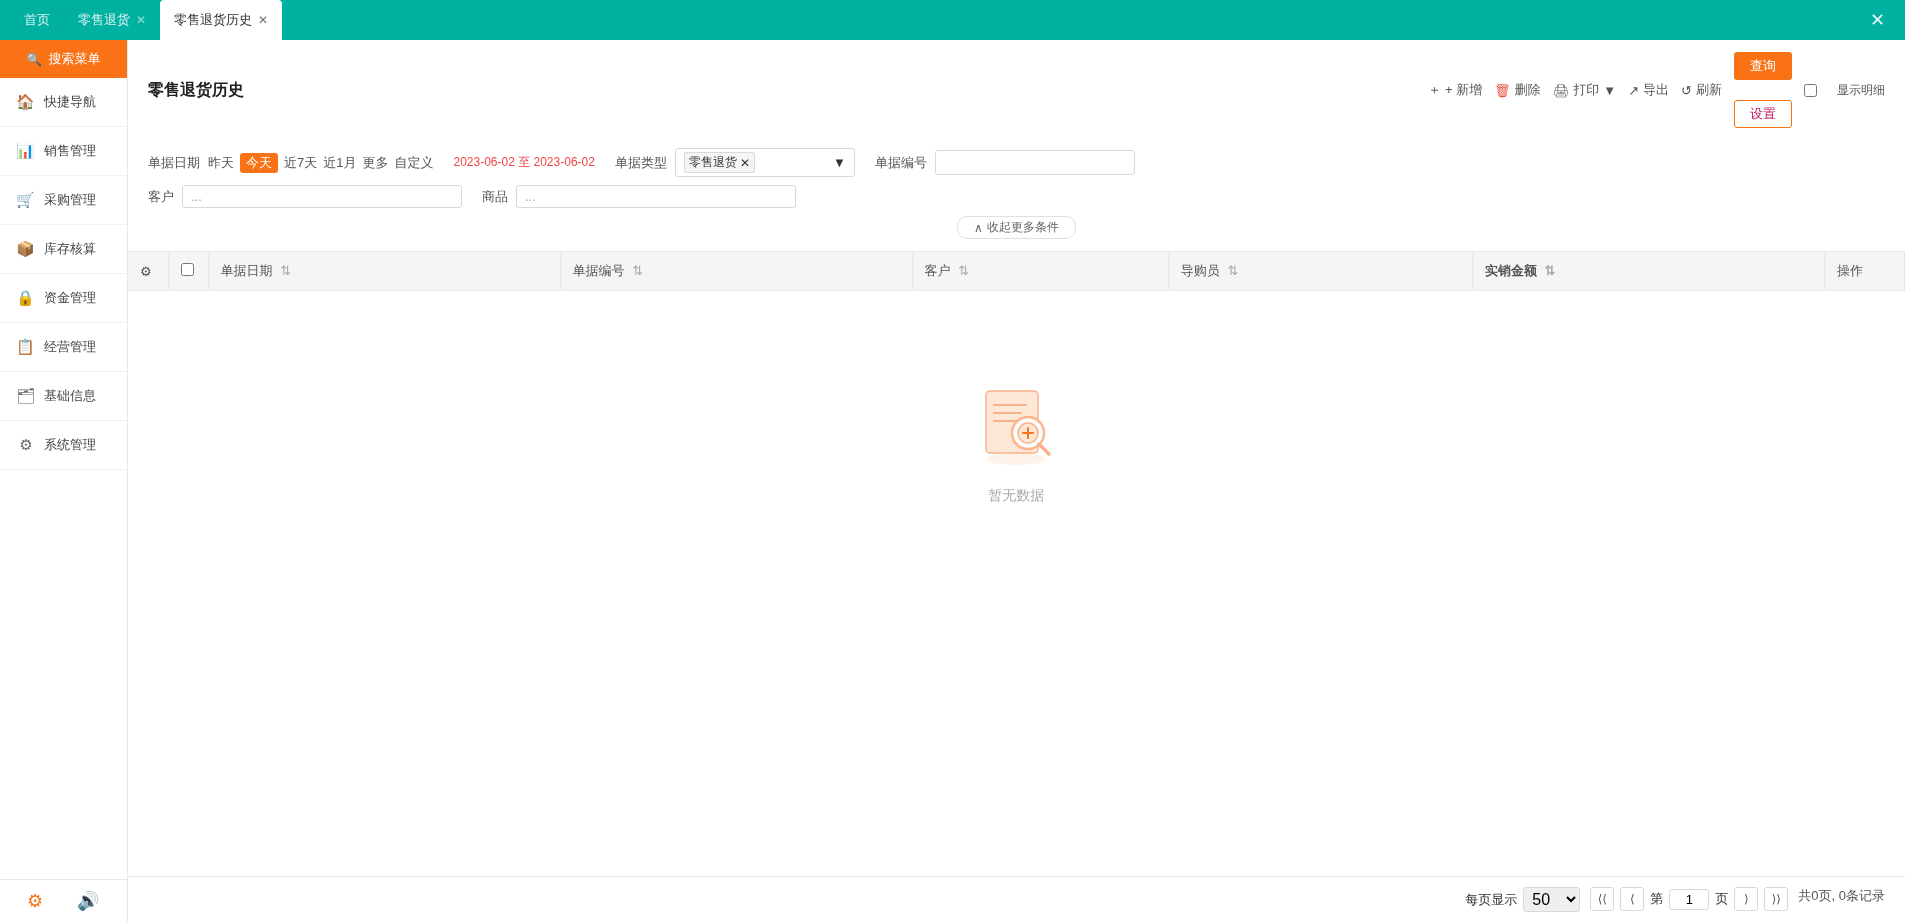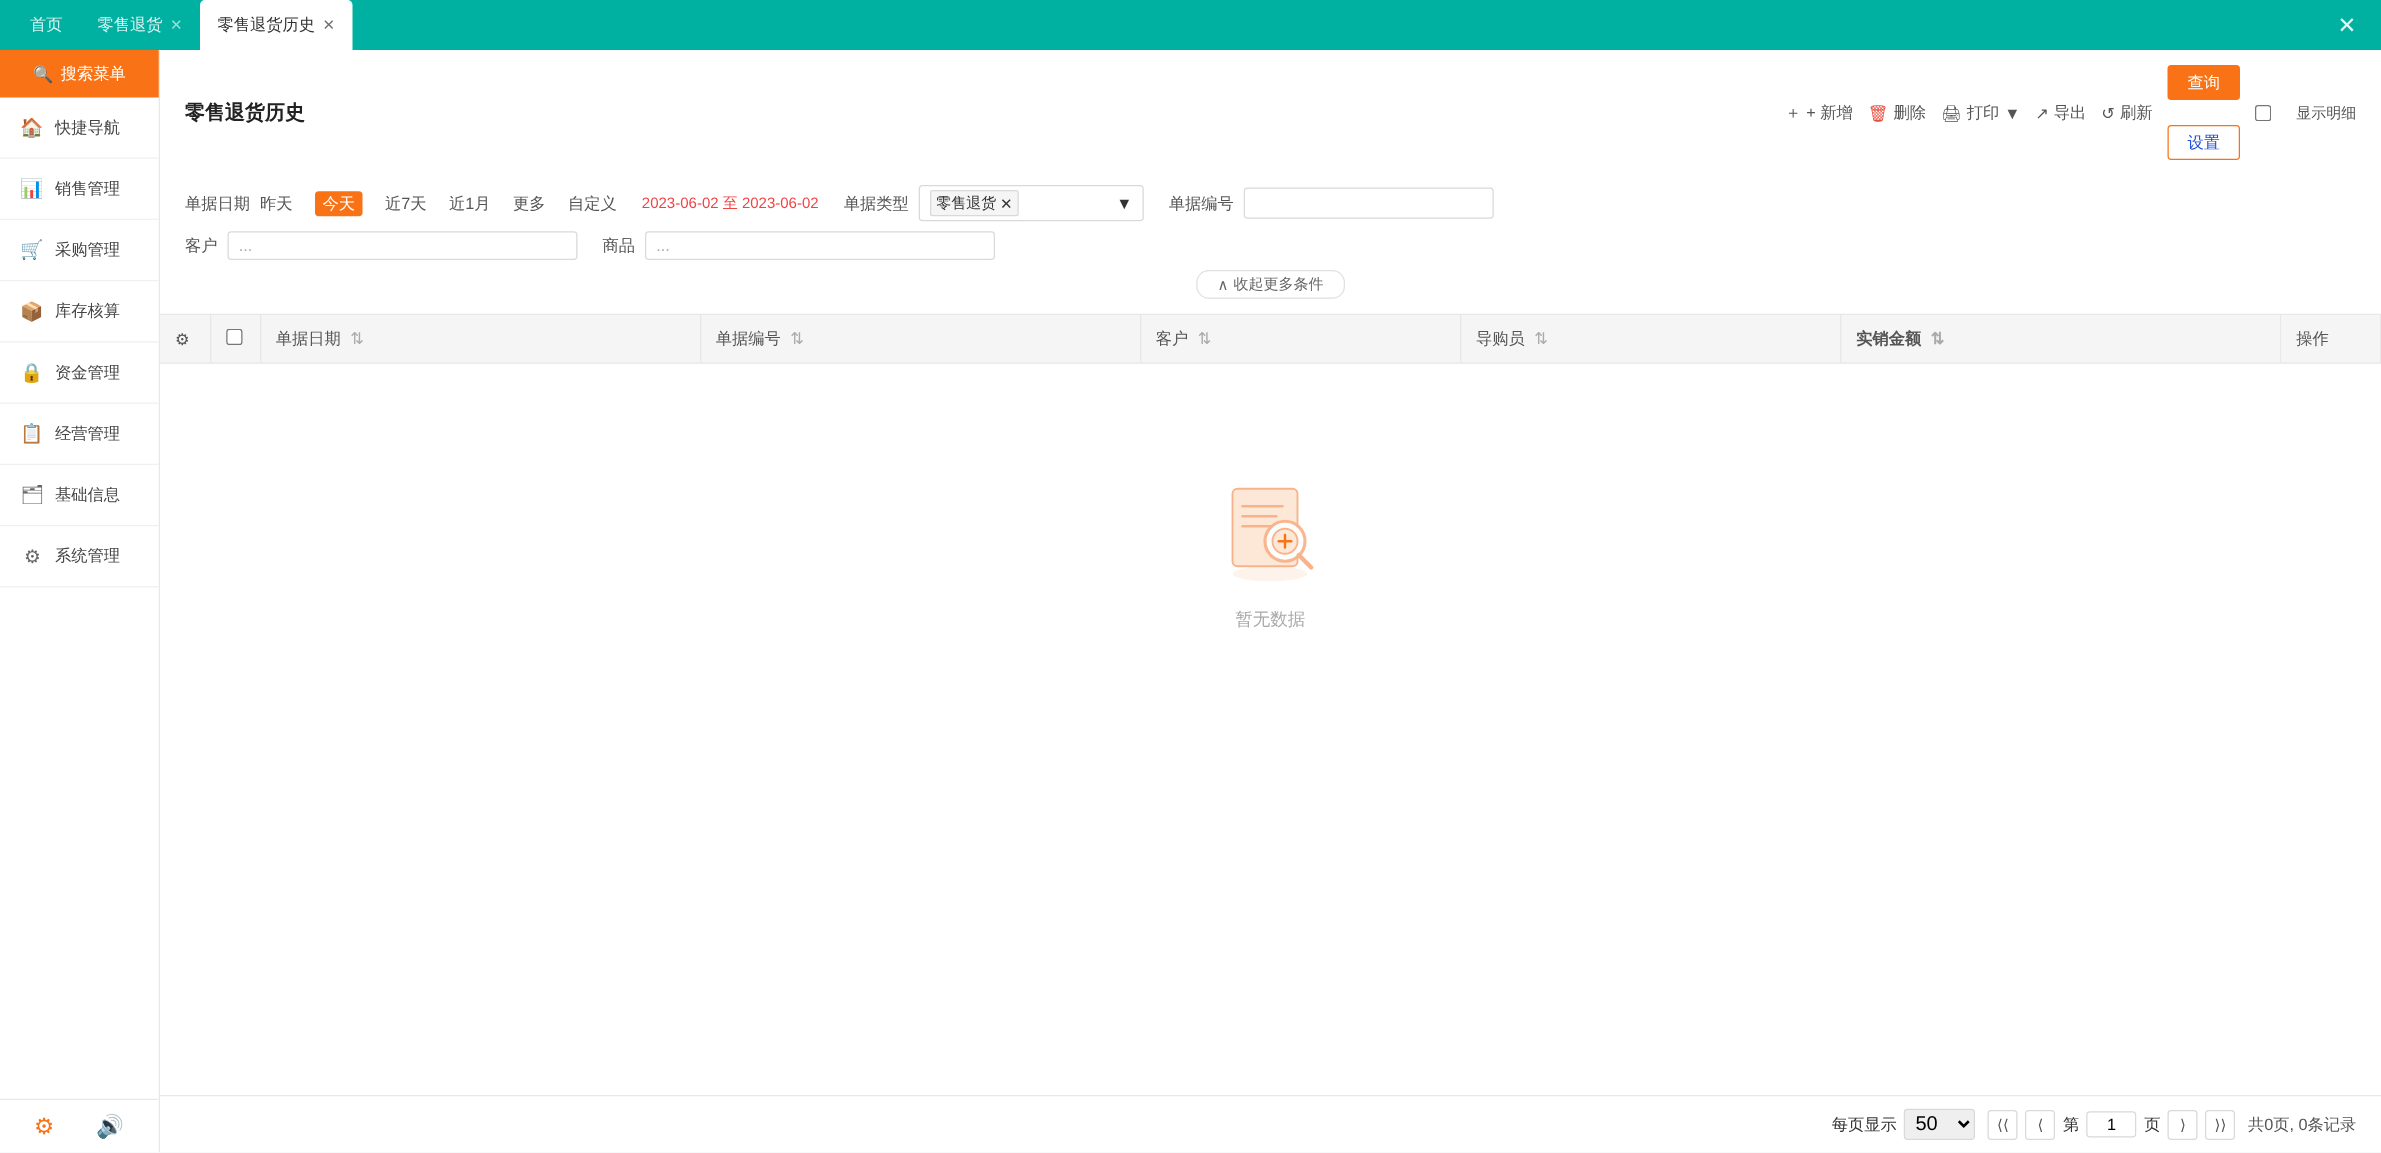--- a/index.html
+++ b/index.html
@@ -149,21 +149,21 @@
       background: #f97316;
       color: #fff;
       border: none;
       padding: 5px 16px;
       border-radius: 3px;
       cursor: pointer;
       font-size: 13px;
     }
     .btn-setting {
       background: #fff;
-      color: #1d4ed8;
+      color: #be185d;
       border: 1px solid #f97316;
       padding: 4px 14px;
       border-radius: 3px;
       cursor: pointer;
       font-size: 13px;
     }
     .btn-group-right {
       display: flex;
       flex-direction: column;
       gap: 20px;
@@ -192,21 +192,21 @@
       gap: 8px;
     }
     .filter-label {
       color: #555;
       font-size: 13px;
       white-space: nowrap;
     }
     .date-shortcuts {
       display: flex;
       align-items: center;
-      gap: 18px;
+      gap: 6px;
       font-size: 13px;
     }
     .date-shortcut {
       color: #555;
       cursor: pointer;
     }
     .date-shortcut.active {
       background: #f97316;
       color: #fff;
       padding: 1px 6px;
@@ -317,21 +317,21 @@
       height: 100px;
       margin-bottom: 16px;
     }
 
     
     .pagination-bar {
       background: #fff;
       border-top: 1px solid #e8e8e8;
       padding: 10px 20px;
       display: flex;
-      align-items: center;
+      align-items: flex-start;
       justify-content: flex-end;
       gap: 10px;
       font-size: 13px;
       flex-shrink: 0;
     }
     .per-page {
       display: flex;
       align-items: center;
       gap: 6px;
     }

